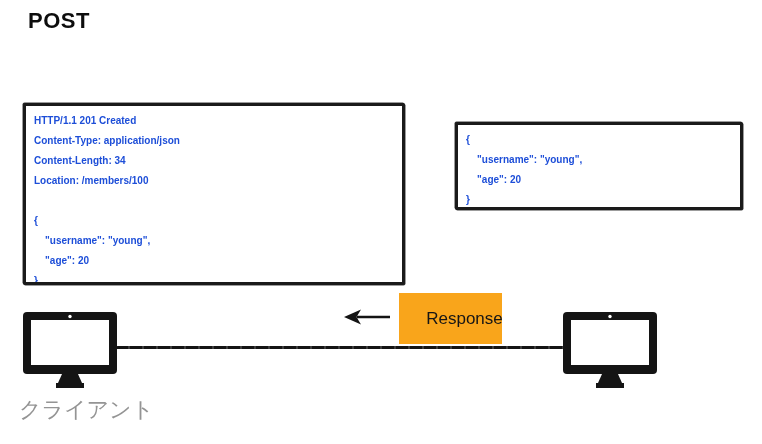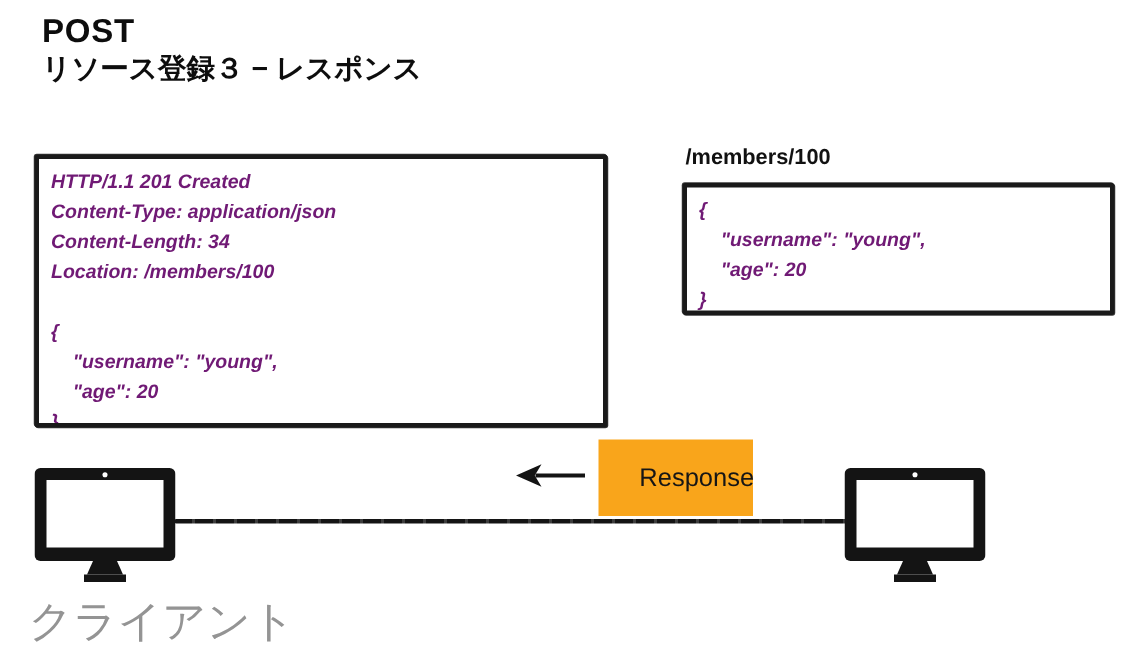--- a/index.html
+++ b/index.html
@@ -44,27 +44,26 @@
 
   
   .sketch-box {
     position: absolute;
     background: #ffffff;
     border: 3px solid #1a1a1a;
     border-radius: 2px;
     box-shadow: 0.5px 0.5px 0 #3a3a3a, -0.5px -0.5px 0 #3a3a3a;
     font-family: "Liberation Sans", "DejaVu Sans", sans-serif;
     font-weight: bold;
-    font-size: 13px;
+    font-size: 10px;
     line-height: 20px;
-    color: #701a75;
+    color: #1d4ed8;
     white-space: pre;
     padding: 5px 8px;
     overflow: hidden;
-    font-style: italic;
   }
   .response-box {
     left: 23px; top: 103px;
     width: 382px; height: 182px;
   }
   .resource-box {
     left: 455px; top: 122px;
     width: 288px; height: 88px;
   }
   .resource-label {
@@ -103,45 +102,43 @@
   .monitor {
     position: absolute;
     top: 312px;
     width: 94px; height: 76px;
   }
   .monitor.client { left: 23px; }
   .monitor.server { left: 563px; }
 
   .endpoint-label {
     position: absolute;
-    font-size: 29px;
+    font-size: 22px;
     color: #949494;
   }
   .client-label { left: 19px; top: 395px; }
   .server-label { left: 577px; top: 398px; }
 </style>
 </head>
 <body>
 
 <div class="canvas">
 
   <div class="title">POST</div>
-  <div class="subtitle">リソース登録３ − レスポンス</div>
 
   <div class="sketch-box response-box">HTTP/1.1 201 Created
 Content-Type: application/json
 Content-Length: 34
 Location: /members/100
 
 {
     "username": "young",
     "age": 20
 }</div>
 
-  <div class="resource-label">/members/100</div>
   <div class="sketch-box resource-box">{
     "username": "young",
     "age": 20
 }</div>
 
   <div class="connection-line"></div>
 
   <div class="arrow-wrap">
     <svg viewBox="0 0 46 16" width="46" height="16" aria-hidden="true">
       <line x1="13" y1="8" x2="46" y2="8" stroke="#141414" stroke-width="2.6"></line>

